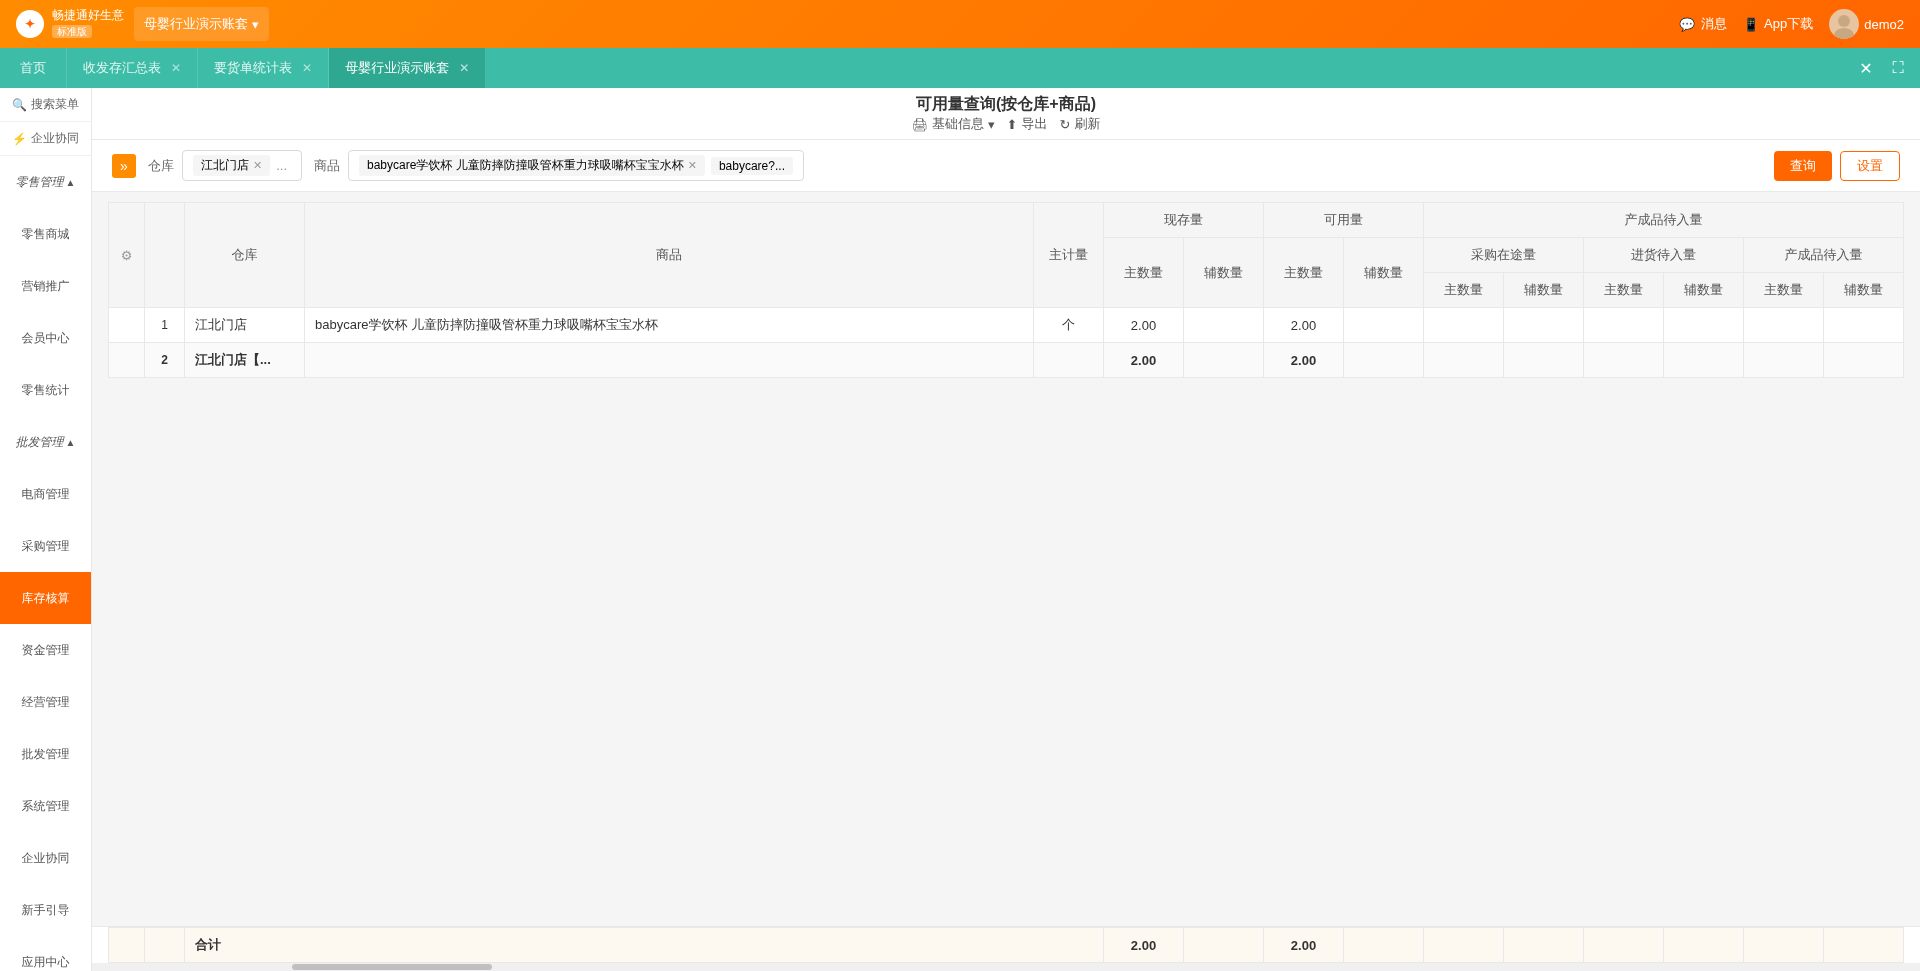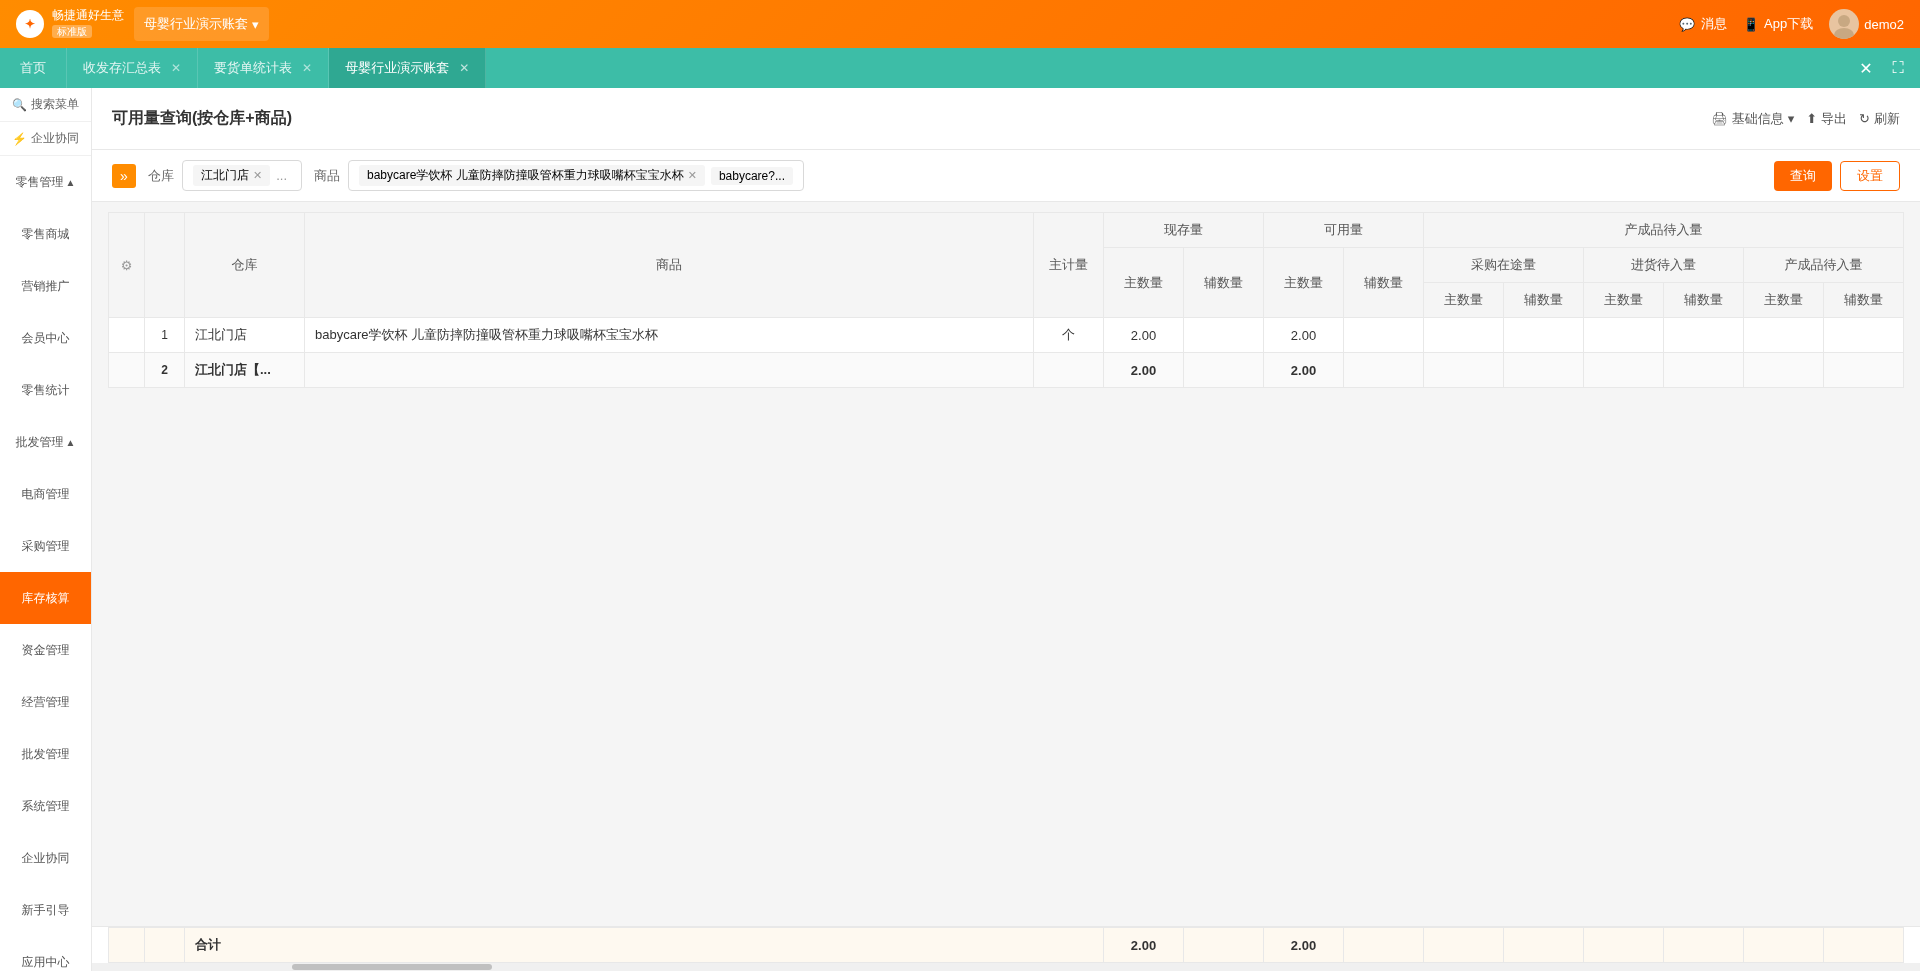--- a/index.html
+++ b/index.html
@@ -71,41 +71,42 @@
       align-items: center;
       justify-content: center;
       padding: 10px 4px;
       cursor: pointer;
       font-size: 12px;
       color: #555;
       gap: 3px;
       min-height: 52px;
     }
     .sidebar-item.active { background: #ff6600; color: white; }
-    .sidebar-item.has-submenu { flex-direction: row; justify-content: center; gap: 2px; }
+    .sidebar-item.has-submenu { flex-direction: row; justify-content: center; gap: 2px; font-style: italic; }
     .sidebar-search { display: flex; align-items: center; justify-content: center; padding: 8px; cursor: pointer; font-size: 12px; color: #666; gap: 4px; border-bottom: 1px solid #f0f0f0; }
     .sidebar-nav { display: flex; align-items: center; justify-content: center; padding: 8px; cursor: pointer; font-size: 12px; color: #666; gap: 4px; border-bottom: 1px solid #f0f0f0; }
 
     
     .content-area {
       flex: 1;
       display: flex;
       flex-direction: column;
       overflow: hidden;
       background: #f5f5f5;
     }
 
     
     .page-header {
       background: white;
-      padding: 20px 20px;
+      padding: 6px 20px;
       display: flex;
       align-items: center;
       justify-content: space-between;
       border-bottom: 1px solid #e8e8e8;
+      flex-direction: column;
     }
     .page-title { font-size: 16px; font-weight: bold; color: #333; }
     .page-actions { display: flex; align-items: center; gap: 12px; }
     .page-action-btn { display: flex; align-items: center; gap: 4px; font-size: 13px; color: #555; cursor: pointer; }
 
     
     .filter-bar {
       background: white;
       padding: 10px 20px;
       display: flex;

